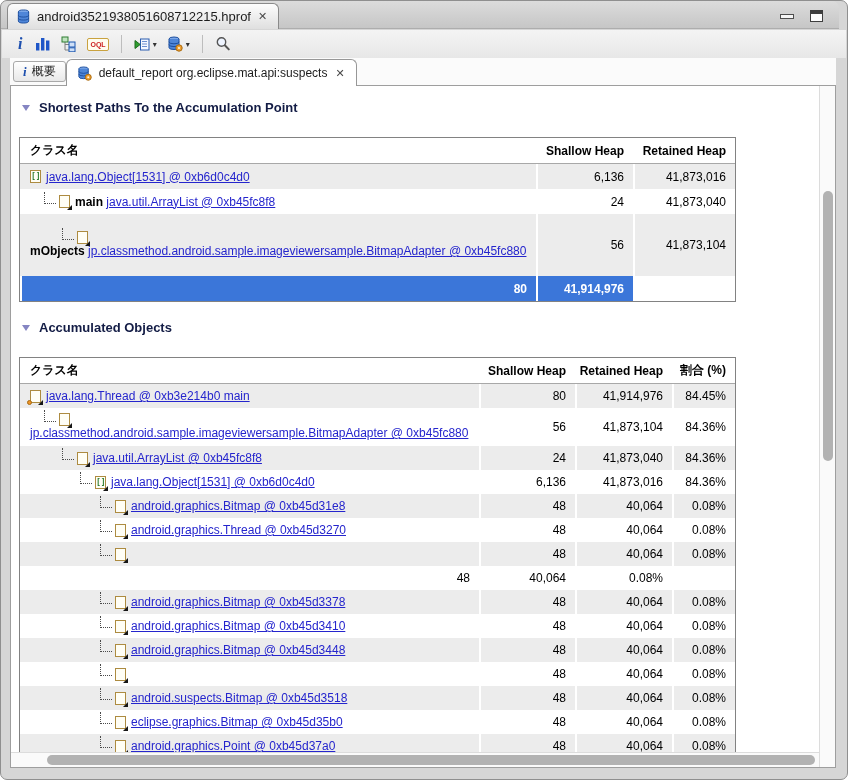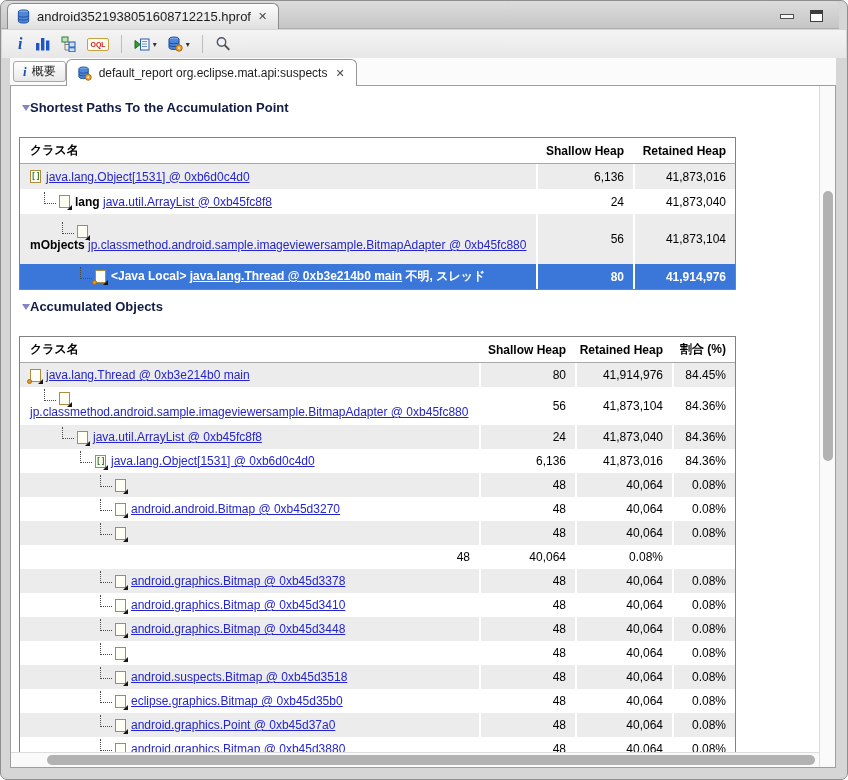--- a/index.html
+++ b/index.html
@@ -44,30 +44,30 @@
   .itab-report { position:relative; top:1px; z-index:2; height:27px; display:flex; align-items:center; gap:7px;
                  padding:0 10px; border:1px solid #979797; border-bottom:none; border-radius:6px 6px 0 0;
                  background:#ffffff; font-size:12px; color:#1c1c1c; cursor:pointer; }
 
   
   .content-outer { position:absolute; left:9px; right:11px; top:84px; bottom:11px;
                    background:#ffffff; border:1px solid #9e9e9e; overflow:hidden; }
   .content-inner { position:absolute; left:0; top:0; right:16px; bottom:0; overflow:hidden;
                    padding:12px 0 0 8px; background:#fff; }
 
-  .sheading { display:flex; align-items:center; margin:2px 0 22px 3px;
+  .sheading { display:flex; align-items:center; gap:9px; margin:2px 0 22px 3px;
               font-size:13px; font-weight:bold; color:#131c45; }
   .twistie { width:0; height:0; border-left:4.5px solid transparent; border-right:4.5px solid transparent;
              border-top:6px solid #8585c2; cursor:pointer; flex:none; }
 
-  .mattable { width:717px; border:1px solid #828282; background:#fff; margin-bottom:9px; font-size:12px; }
+  .mattable { width:717px; border:1px solid #828282; background:#fff; margin-bottom:18px; font-size:12px; }
   .trow { display:grid; align-items:stretch; cursor:default; }
   .table-0 .trow { grid-template-columns:1fr 97px 102px; height:25px; }
   .table-1 .trow { grid-template-columns:1fr 96px 97px 63px; height:24px; }
-  .table-0 .trow.wraprow { height:50px; }
+  .table-0 .trow.wraprow { height:62px; }
   .table-1 .trow.wraprow { height:38px; }
   .trow.thead { height:26px; border-bottom:1px solid #a8a8a8; font-weight:bold; }
 
   .cell { display:flex; align-items:center; overflow:hidden; background:#fff; }
   .cell.name { padding-left:10px; white-space:nowrap; }
   .cell.num { justify-content:flex-end; padding-right:9px; border-left:2px solid #fff; }
   .thead .cell { border-left:none; background:#fff; }
   .shade .cell { background:#ececec; }
   .selected .cell { background:#3b76d9; color:#fff; font-weight:bold; }
 
@@ -215,50 +215,40 @@
               <div class="cell num">6,136</div>
               <div class="cell num">41,873,016</div>
             </div>
             <div class="trow">
               <div class="cell name">
                 <span class="line">
                   <span class="branch" style="margin-left: 14px;"></span>
                   <span class="icon">
                     <span class="tri"></span>
                   </span>
-                  <span class="txt"><span class="prefix">lang</span> <span class="rlink">java.util.ArrayList @ 0xb45fc8f8</span></span>
+                  <span class="txt"><span class="prefix">main</span> <span class="rlink">java.util.ArrayList @ 0xb45fc8f8</span></span>
                 </span>
               </div>
               <div class="cell num">24</div>
               <div class="cell num">41,873,040</div>
             </div>
             <div class="trow shade wraprow">
               <div class="cell name">
                 <span class="line">
                   <span class="branch" style="margin-left: 32px;"></span>
                   <span class="icon">
                     <span class="tri"></span>
                   </span>
                 </span>
                 <span class="line2"><span class="txt"><span class="prefix">mObjects</span> <span class="rlink">jp.classmethod.android.sample.imageviewersample.BitmapAdapter @ 0xb45fc880</span></span></span>
               </div>
               <div class="cell num">56</div>
               <div class="cell num">41,873,104</div>
             </div>
             <div class="trow selected">
-              <div class="cell name">
-                <span class="line">
-                  <span class="branch" style="margin-left: 50px;"></span>
-                  <span class="icon">
-                    <span class="tri"></span>
-                    <span class="dot"></span>
-                  </span>
-                  <span class="txt"><span class="prefix">&lt;Java Local&gt;</span> <span class="rlink">java.lang.Thread @ 0xb3e214b0 main</span> <span class="suffix">不明, スレッド</span></span>
-                </span>
-              </div>
               <div class="cell num">80</div>
               <div class="cell num">41,914,976</div>
             </div>
           </div>
       </section>
 
       <section>
         <div class="sheading">
           <span class="twistie"></span>
           <span>Accumulated Objects</span>
@@ -327,34 +317,35 @@
               <div class="cell num">41,873,016</div>
               <div class="cell num">84.36%</div>
             </div>
             <div class="trow shade">
               <div class="cell name">
                 <span class="line">
                   <span class="branch" style="margin-left: 70px;"></span>
                   <span class="icon">
                     <span class="tri"></span>
                   </span>
-                </span>
-              </div>
-              <div class="cell num">48</div>
-              <div class="cell num">40,064</div>
-              <div class="cell num">0.08%</div>
-            </div>
-            <div class="trow">
-              <div class="cell name">
-                <span class="line">
-                  <span class="branch" style="margin-left: 70px;"></span>
-                  <span class="icon">
-                    <span class="tri"></span>
-                  </span>
-                  <span class="txt"><span class="rlink">android.android.Bitmap @ 0xb45d3270</span></span>
+                  <span class="txt"><span class="rlink">android.graphics.Bitmap @ 0xb45d31e8</span></span>
+                </span>
+              </div>
+              <div class="cell num">48</div>
+              <div class="cell num">40,064</div>
+              <div class="cell num">0.08%</div>
+            </div>
+            <div class="trow">
+              <div class="cell name">
+                <span class="line">
+                  <span class="branch" style="margin-left: 70px;"></span>
+                  <span class="icon">
+                    <span class="tri"></span>
+                  </span>
+                  <span class="txt"><span class="rlink">android.graphics.Thread @ 0xb45d3270</span></span>
                 </span>
               </div>
               <div class="cell num">48</div>
               <div class="cell num">40,064</div>
               <div class="cell num">0.08%</div>
             </div>
             <div class="trow shade">
               <div class="cell name">
                 <span class="line">
                   <span class="branch" style="margin-left: 70px;"></span>

